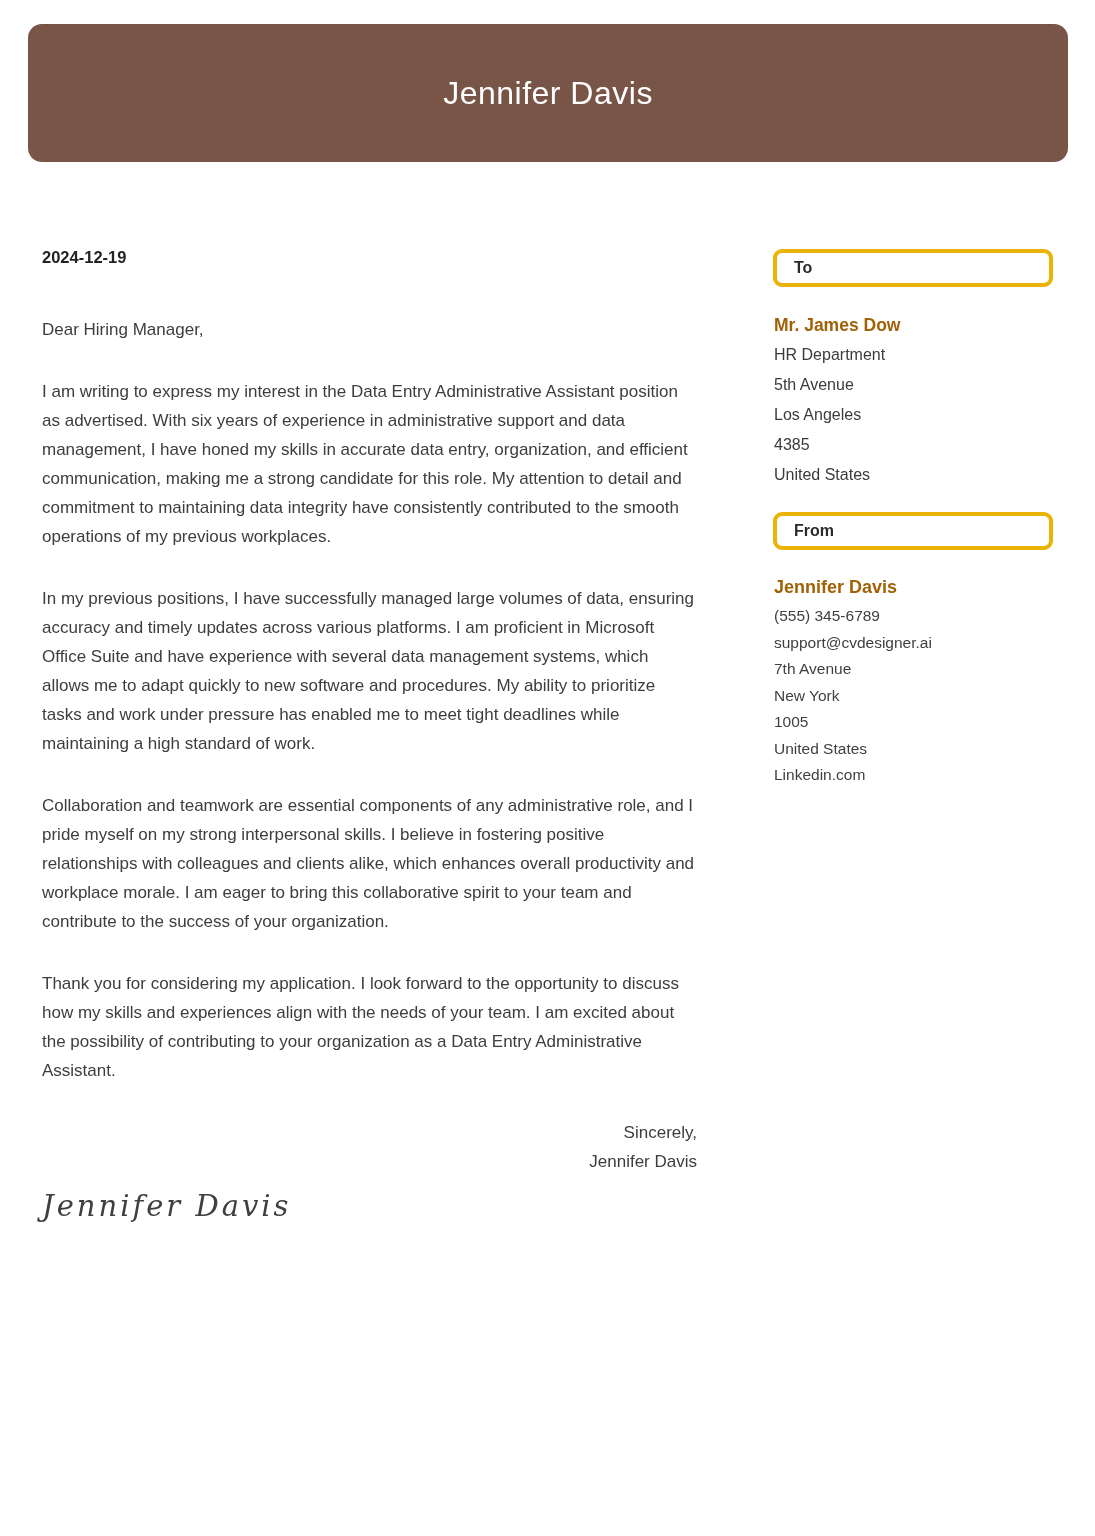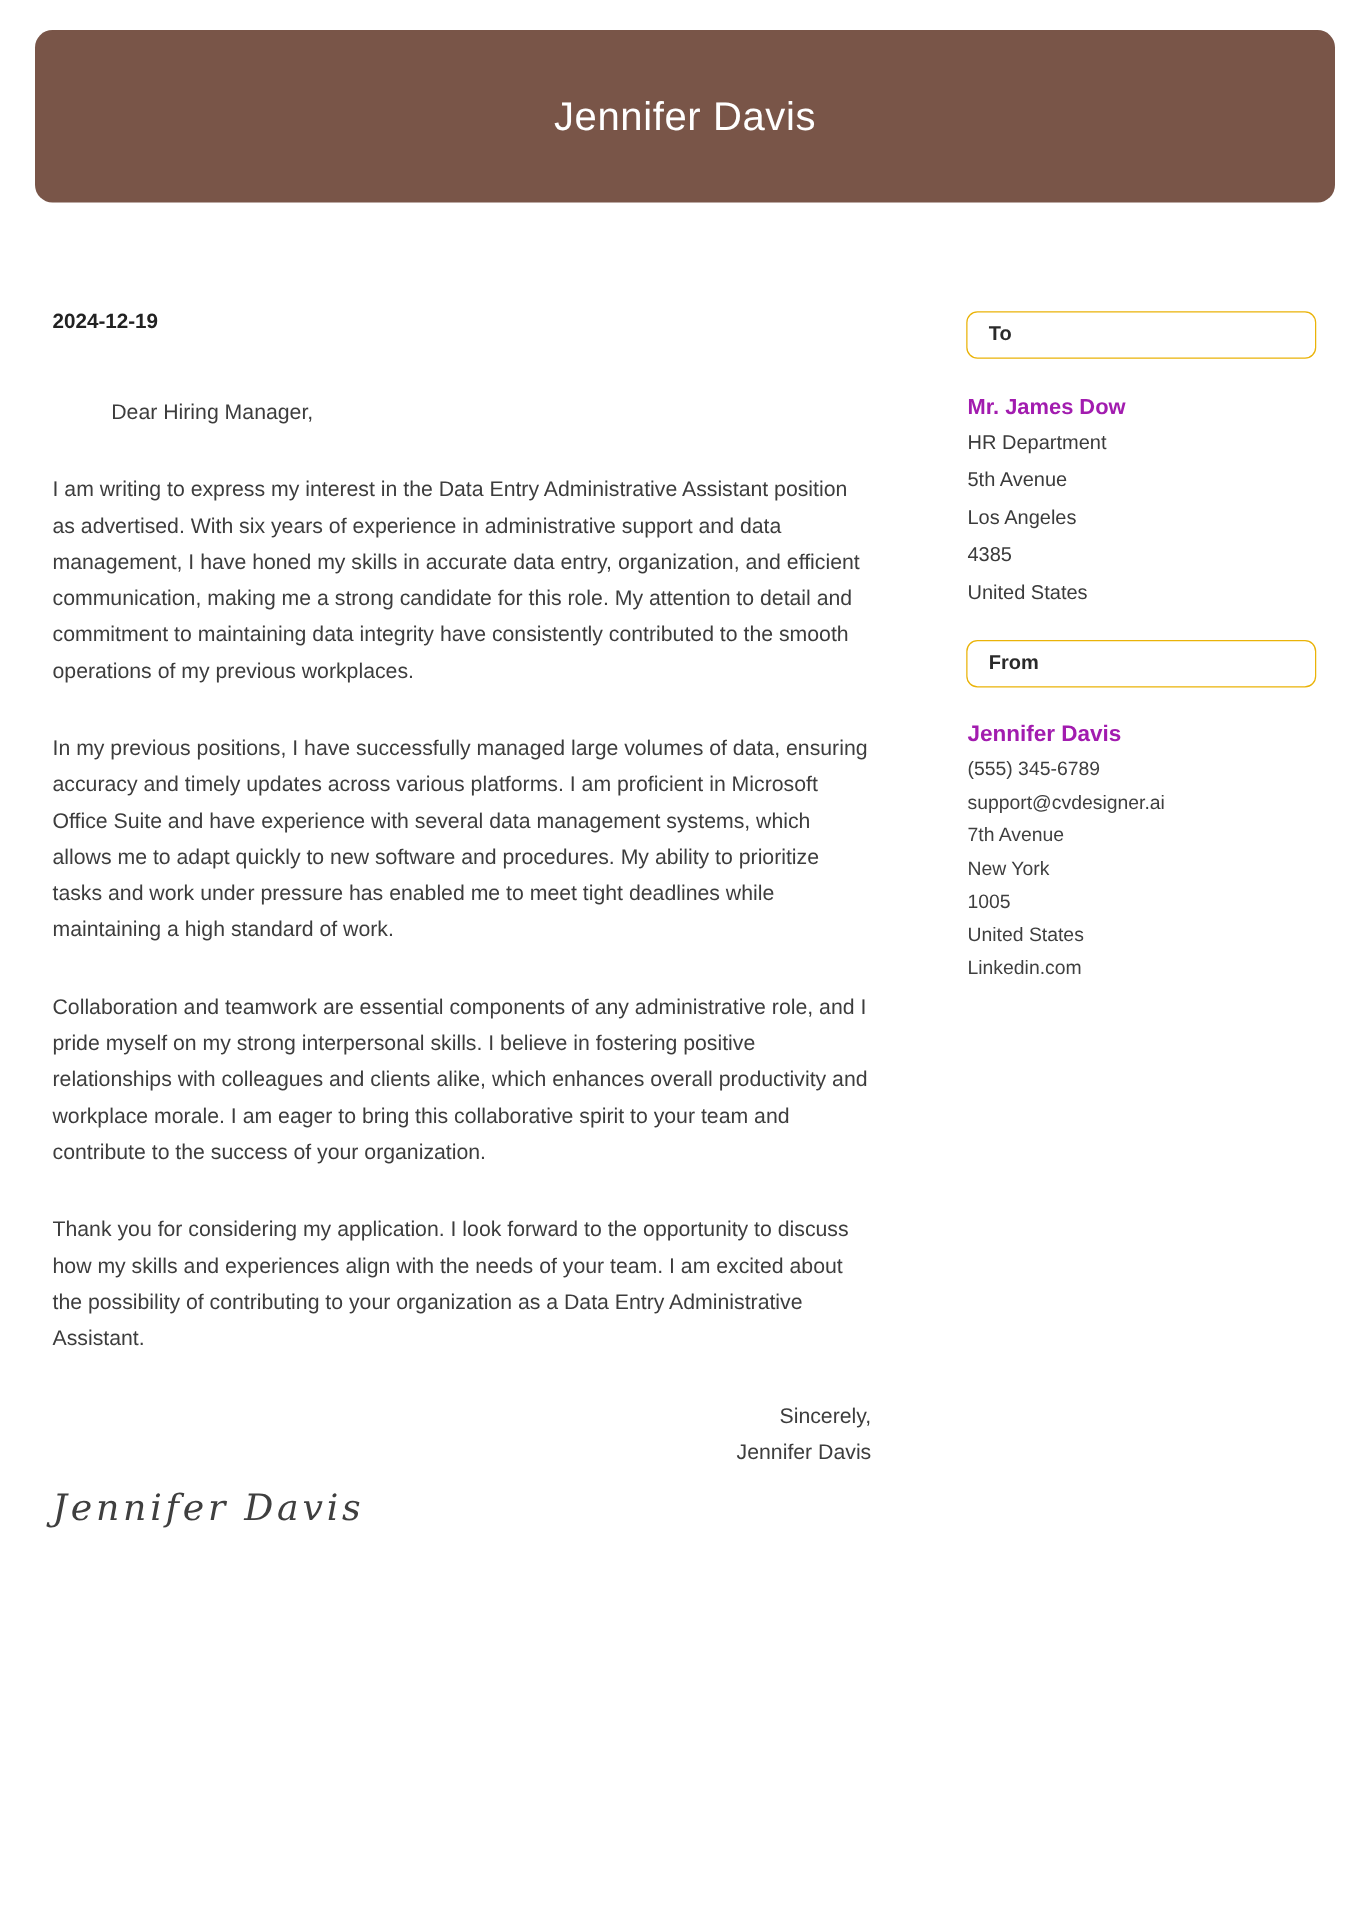--- a/index.html
+++ b/index.html
@@ -40,48 +40,48 @@
   .title-row {
     display: flex; justify-content: space-between; align-items: baseline;
     line-height: 29px;
   }
   .job-title {
     font-weight: 700; font-size: 17.5px; color: #1c1c1c;
   }
   .letter-date {
     font-weight: 700; font-size: 16.5px; color: #222222;
   }
-  .salutation { margin-top: 43px; margin-left: 47px; }
+  .salutation { margin-top: 43px; }
   .paragraphs p { margin-top: 33px; }
   .closing { margin-top: 33px; text-align: right; }
   .signature {
     margin-top: 16px;
     font-family: "DejaVu Serif", serif;
     font-style: italic;
     font-size: 29px;
     letter-spacing: 3px;
     color: #3f3f3f;
   }
   
   .sidebar {
     position: absolute; left: 773px; top: 249px;
     width: 280px;
   }
   .field-box {
     height: 38px;
-    border: 1px solid #eab308;
+    border: 4px solid #eab308;
     border-radius: 9px;
     display: flex; align-items: center;
     padding: 0 17px;
     font-weight: 700; font-size: 16px; color: #2a2a2a;
     background: #ffffff;
   }
   .contact-block { margin: 23px 1px 22px 1px; }
   .contact-name {
-    font-weight: 700; font-size: 17.5px; color: #a21caf;
+    font-weight: 700; font-size: 17.5px; color: #a16207;
     line-height: 30px;
   }
   .to-lines .contact-line {
     font-size: 16px; color: #3b3b3b; line-height: 30px;
   }
   .from-block .contact-name { font-size: 18px; line-height: 28px; margin-bottom: 2px; }
   .from-lines .contact-line {
     font-size: 15.5px; color: #3f3f3f; line-height: 26.5px;
   }
 </style>

